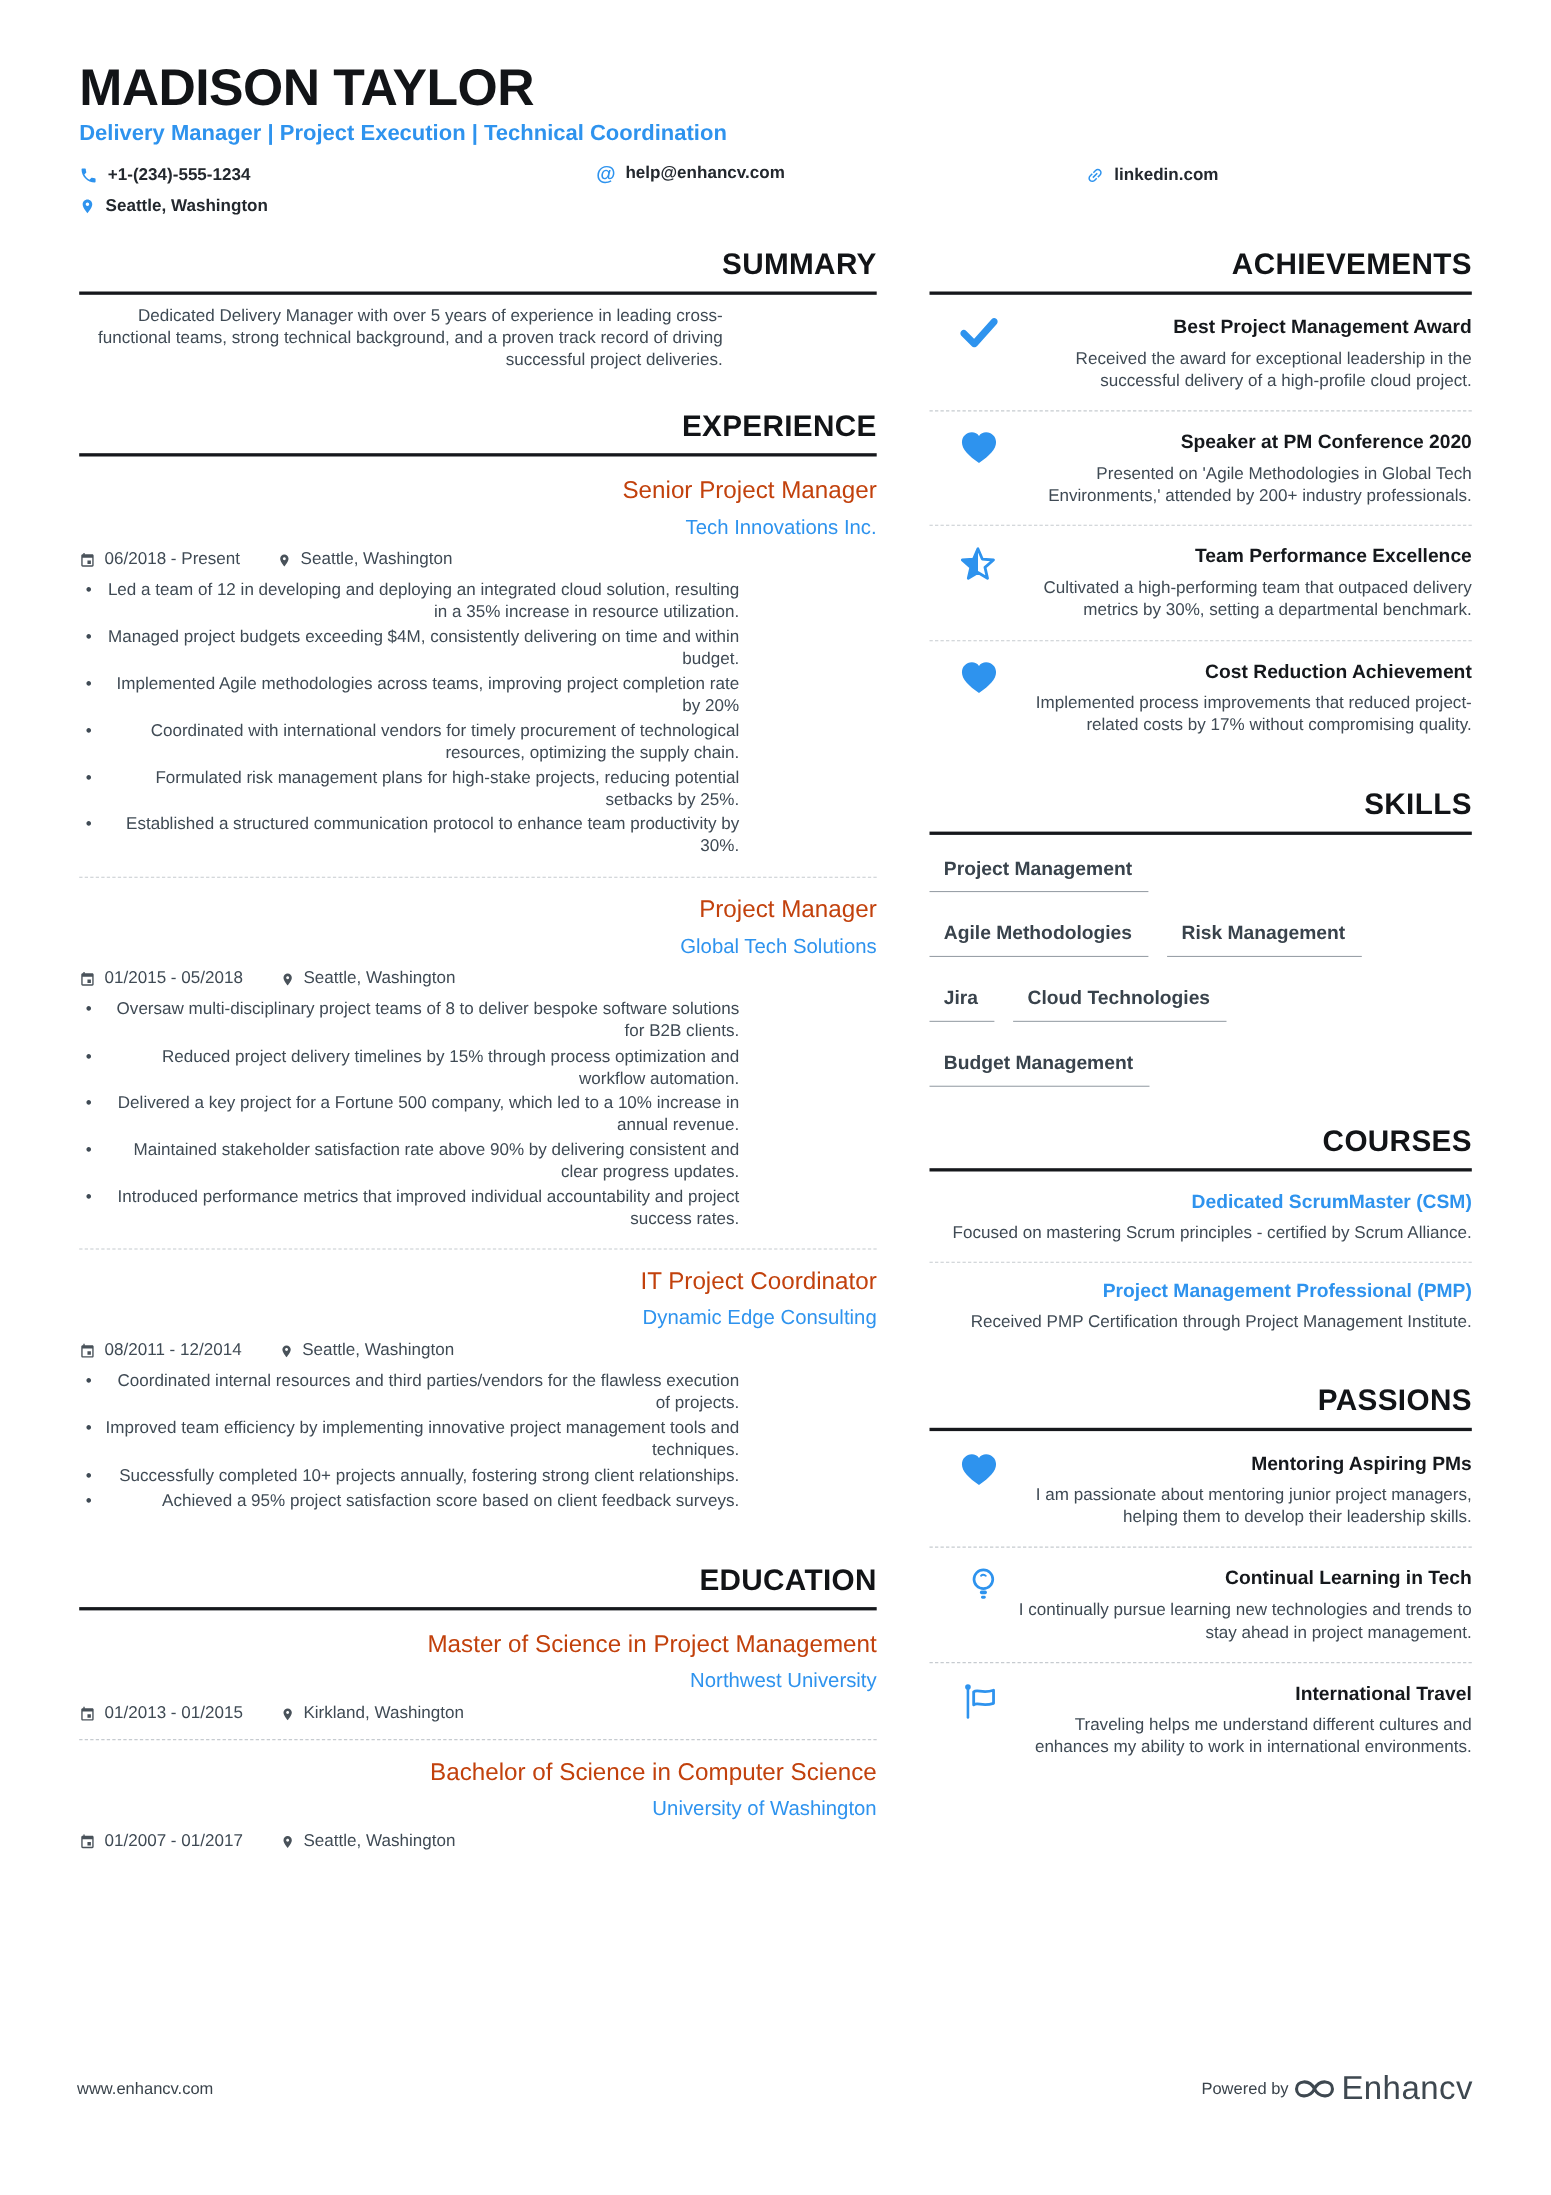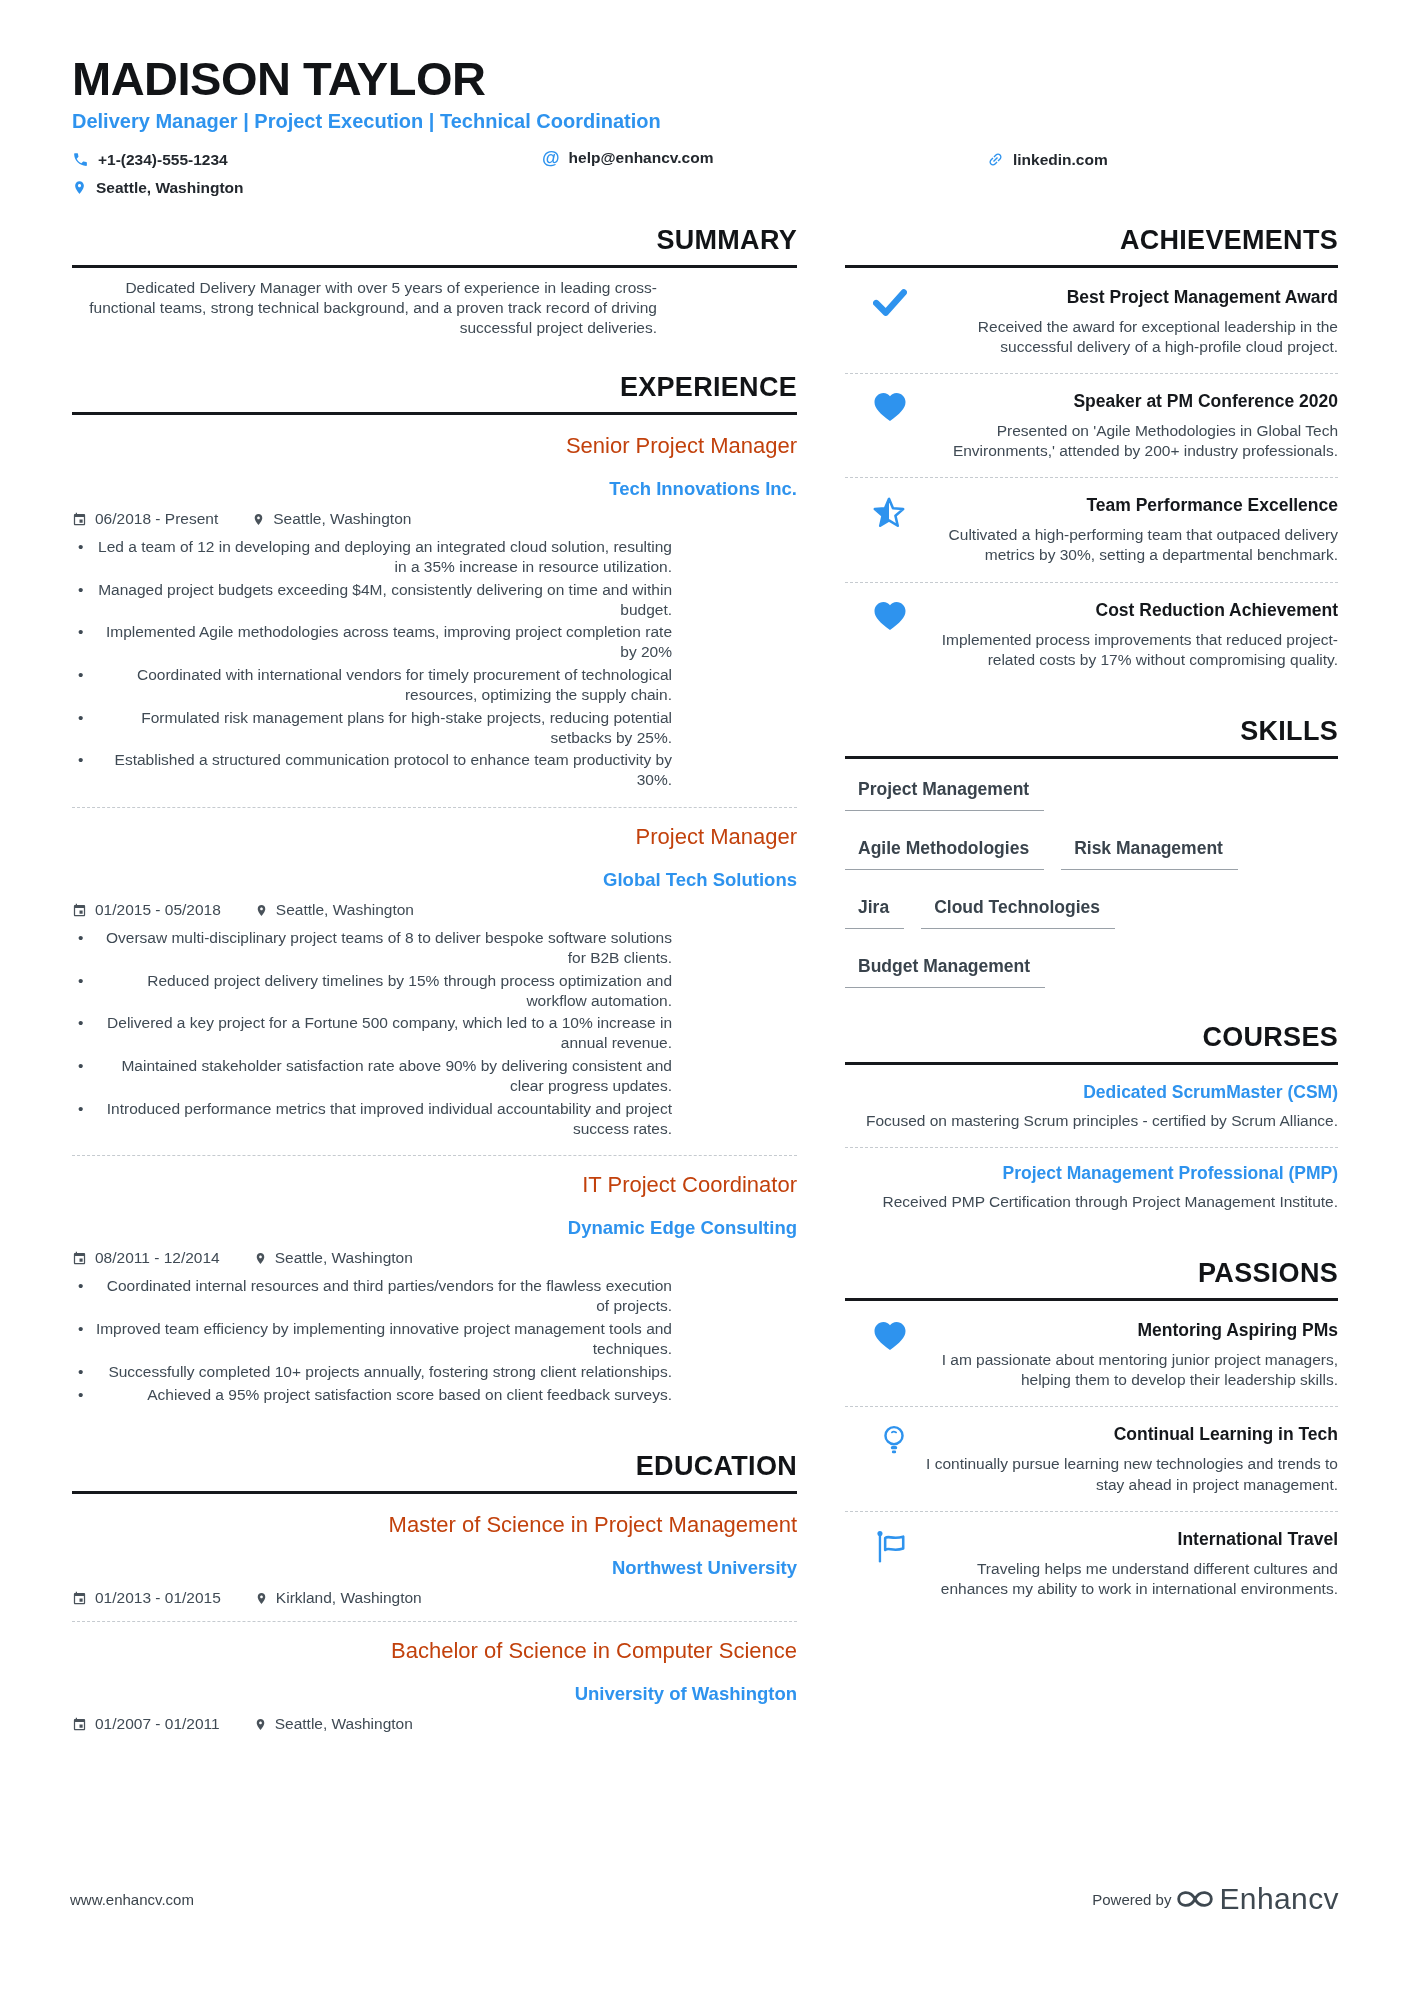--- a/index.html
+++ b/index.html
@@ -33,21 +33,21 @@
   .section-heading{
     font-size:27px;font-weight:700;color:#121417;letter-spacing:0.3px;
     border-bottom:3.5px solid #16181c;padding-bottom:9px;margin:0 0 6px 0;
   }
   .dashed{border-top:1px dashed #c6cbd0;height:0;margin:4px 0;}
 
   
   .summary-text{margin-top:10px;font-size:15.5px;line-height:1.3;max-width:585px;}
   .entry{padding:12px 0 10px;}
   .entry-title{font-size:22px;font-weight:500;color:#c2410c;}
-  .entry-company{margin-top:19px;font-size:18.5px;font-weight:700;color:var(--accent);}
+  .entry-company{margin-top:9px;font-size:18.5px;font-weight:400;color:var(--accent);}
   .meta{display:flex;align-items:center;margin-top:10px;font-size:15.5px;color:#3f4a54;}
   .meta .m{display:flex;align-items:center;gap:8px;margin-right:34px;}
   ul.bullets{margin:9px 0 0 0;padding:0;list-style:none;max-width:600px;}
   .bullets li{position:relative;padding-left:22px;margin-bottom:3px;font-size:15.5px;line-height:1.28;}
   .bullets li::before{content:"\2022";position:absolute;left:6px;top:0;color:#3f4a54;}
 
   
   .ach{display:flex;padding:13px 0 12px;}
   .ach-icon{width:62px;flex:none;padding-top:1px;}
   .ach-body{flex:1;}
@@ -248,21 +248,21 @@
         <div class="entry">
           <div class="entry-title">Bachelor of Science in Computer Science</div>
           <div class="entry-company">University of Washington</div>
           <div class="meta">
             <span class="m">
                 <span class="ic gray">
                   <svg width="15" height="15" viewBox="0 0 24 24" fill="currentColor">
                     <path d="M17 12h-5v5h5v-5zM16 1v2H8V1H6v2H5c-1.11 0-1.99.9-1.99 2L3 19c0 1.1.89 2 2 2h14c1.1 0 2-.9 2-2V5c0-1.1-.9-2-2-2h-1V3h-2zm3 18H5V8h14v11z"></path>
                   </svg>
                 </span>
-                <span>01/2007 - 01/2011</span>
+                <span>01/2007 - 01/2017</span>
               </span>
             <span class="m">
                 <span class="ic gray">
                   <svg width="13" height="15" viewBox="0 0 24 24" fill="currentColor">
                     <path d="M12 2C8.13 2 5 5.13 5 9c0 5.25 7 13 7 13s7-7.75 7-13c0-3.87-3.13-7-7-7zm0 9.5c-1.38 0-2.5-1.12-2.5-2.5s1.12-2.5 2.5-2.5 2.5 1.12 2.5 2.5-1.12 2.5-2.5 2.5z"></path>
                   </svg>
                 </span>
                 <span>Seattle, Washington</span>
               </span>
           </div>

